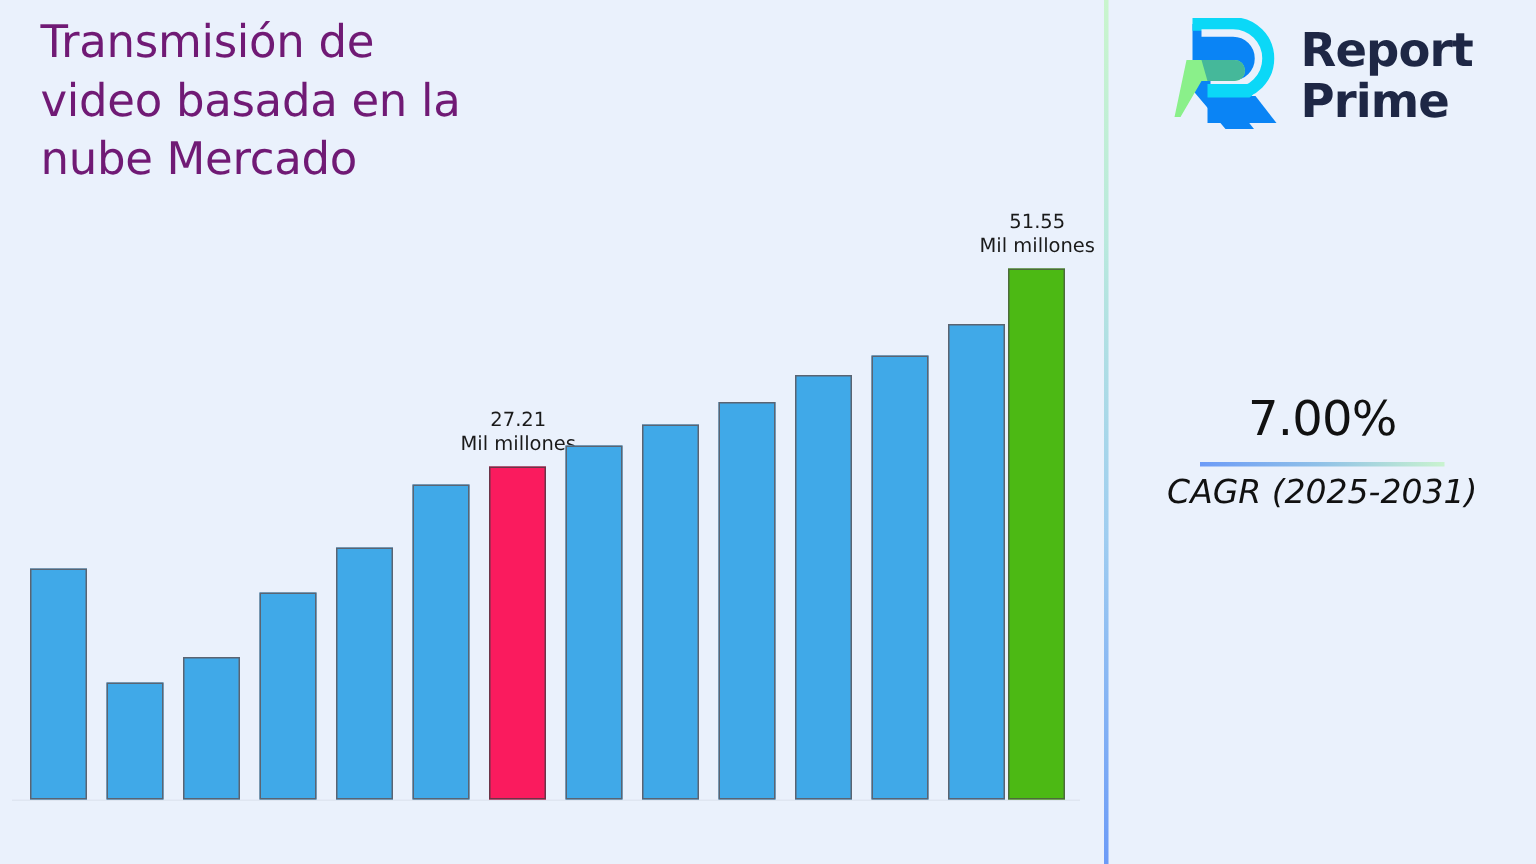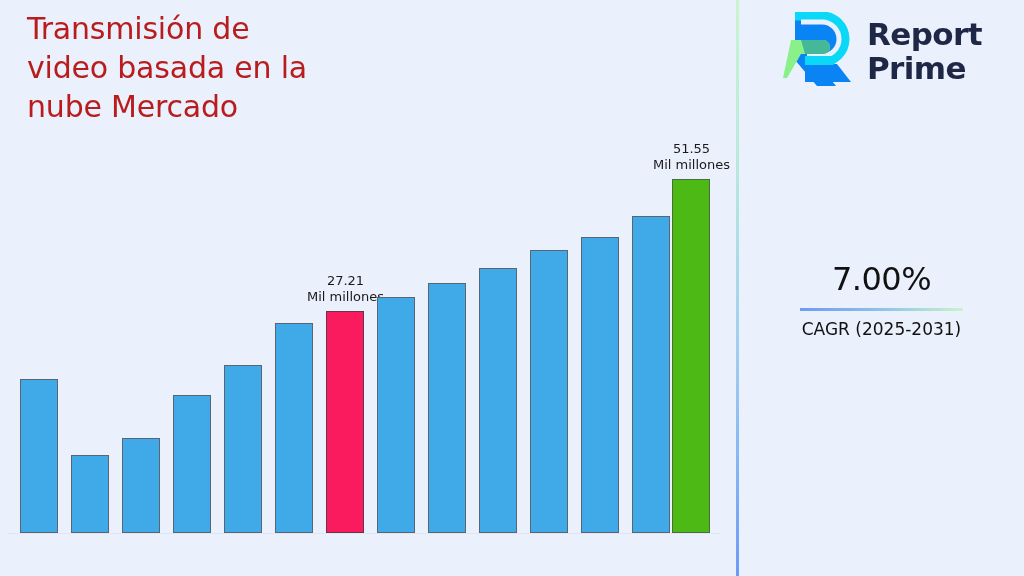--- a/index.html
+++ b/index.html
@@ -21,21 +21,21 @@
   }
 
   
   #chart-title {
     position: absolute;
     left: 27px;
     top: 9px;
     width: 420px;
     font-size: 30px;
     line-height: 39px;
-    color: #b91c1c;
+    color: #701a75;
     font-weight: 400;
     letter-spacing: -0.2px;
     white-space: pre-line;
   }
 
   
   #plot-area {
     position: absolute;
     left: 0;
     top: 0;
@@ -138,23 +138,24 @@
     font-weight: 400;
     letter-spacing: -0.5px;
   }
   #cagr-rule {
     width: 163px;
     height: 3px;
     margin: 6px auto 7px auto;
     background: linear-gradient(to right, #6c9bf7 0%, #8fc0e8 48%, #c9f3cf 100%);
   }
   #cagr-caption {
-    font-size: 17px;
+    font-size: 22px;
     line-height: 22px;
     color: #111111;
+    font-style: italic;
   }
 </style>
 </head>
 <body>
 
 <div id="root">
 
   <div id="chart-title">Transmisión de
 video basada en la
 nube Mercado</div>

